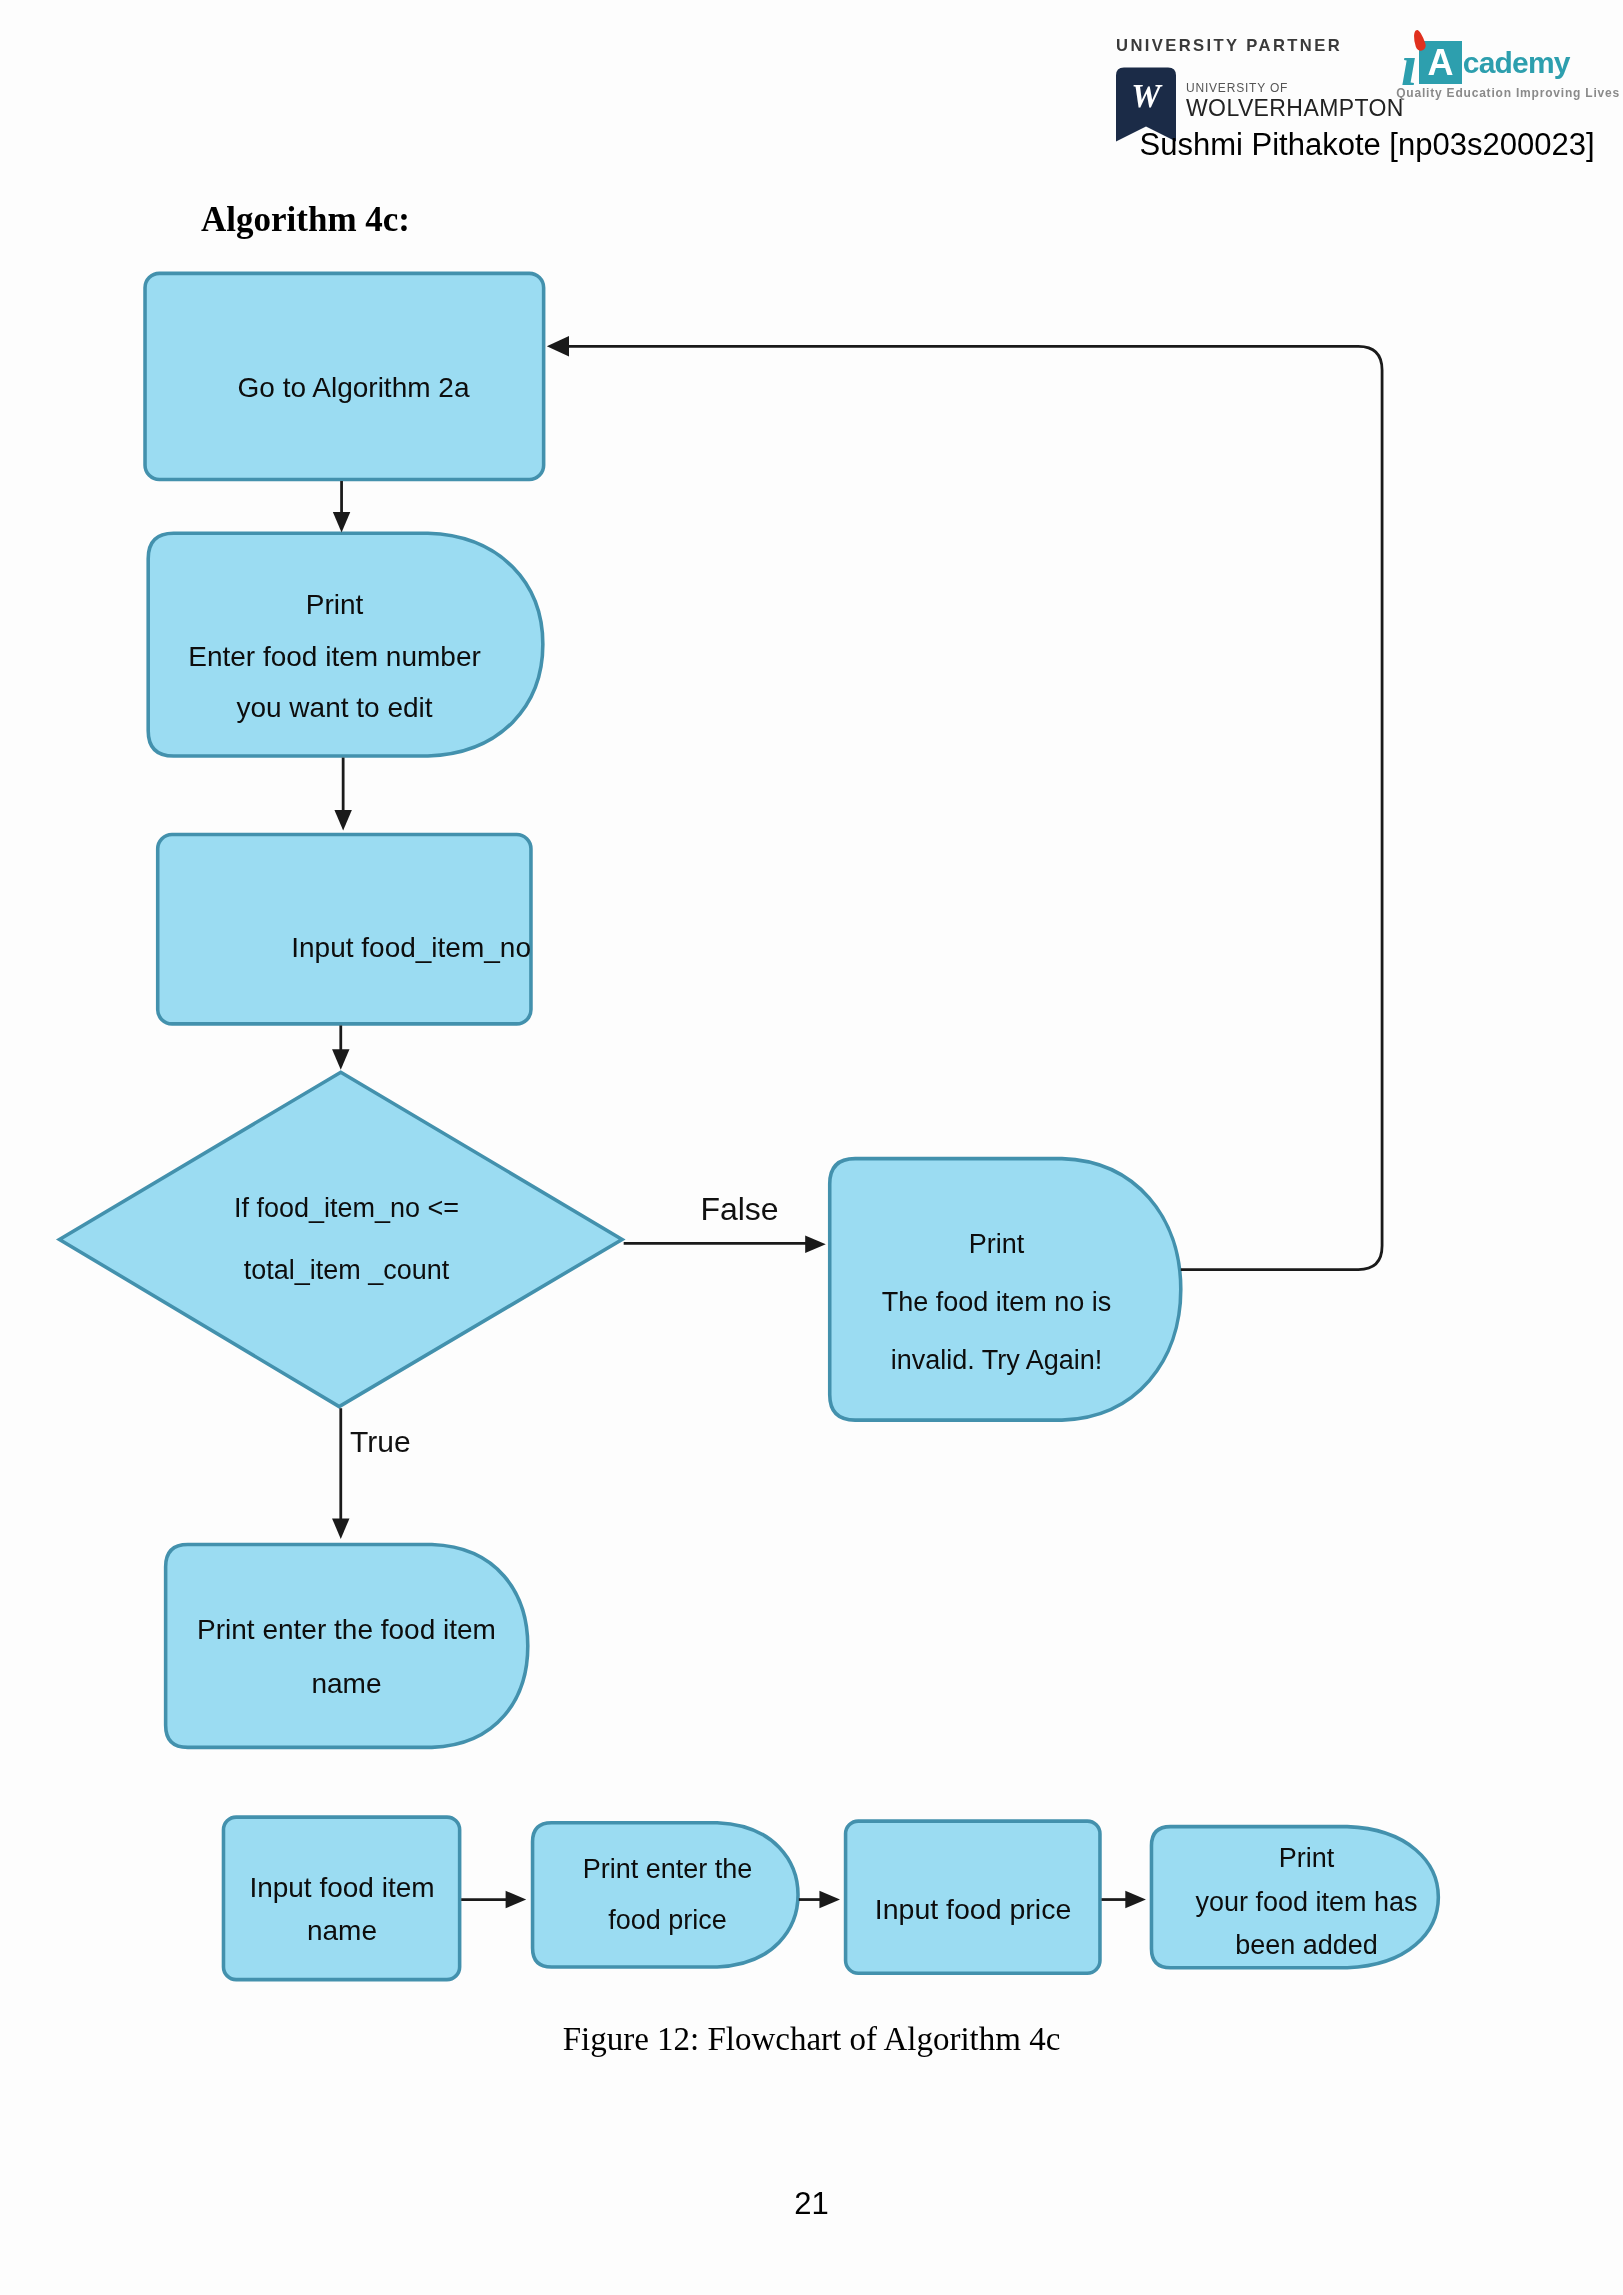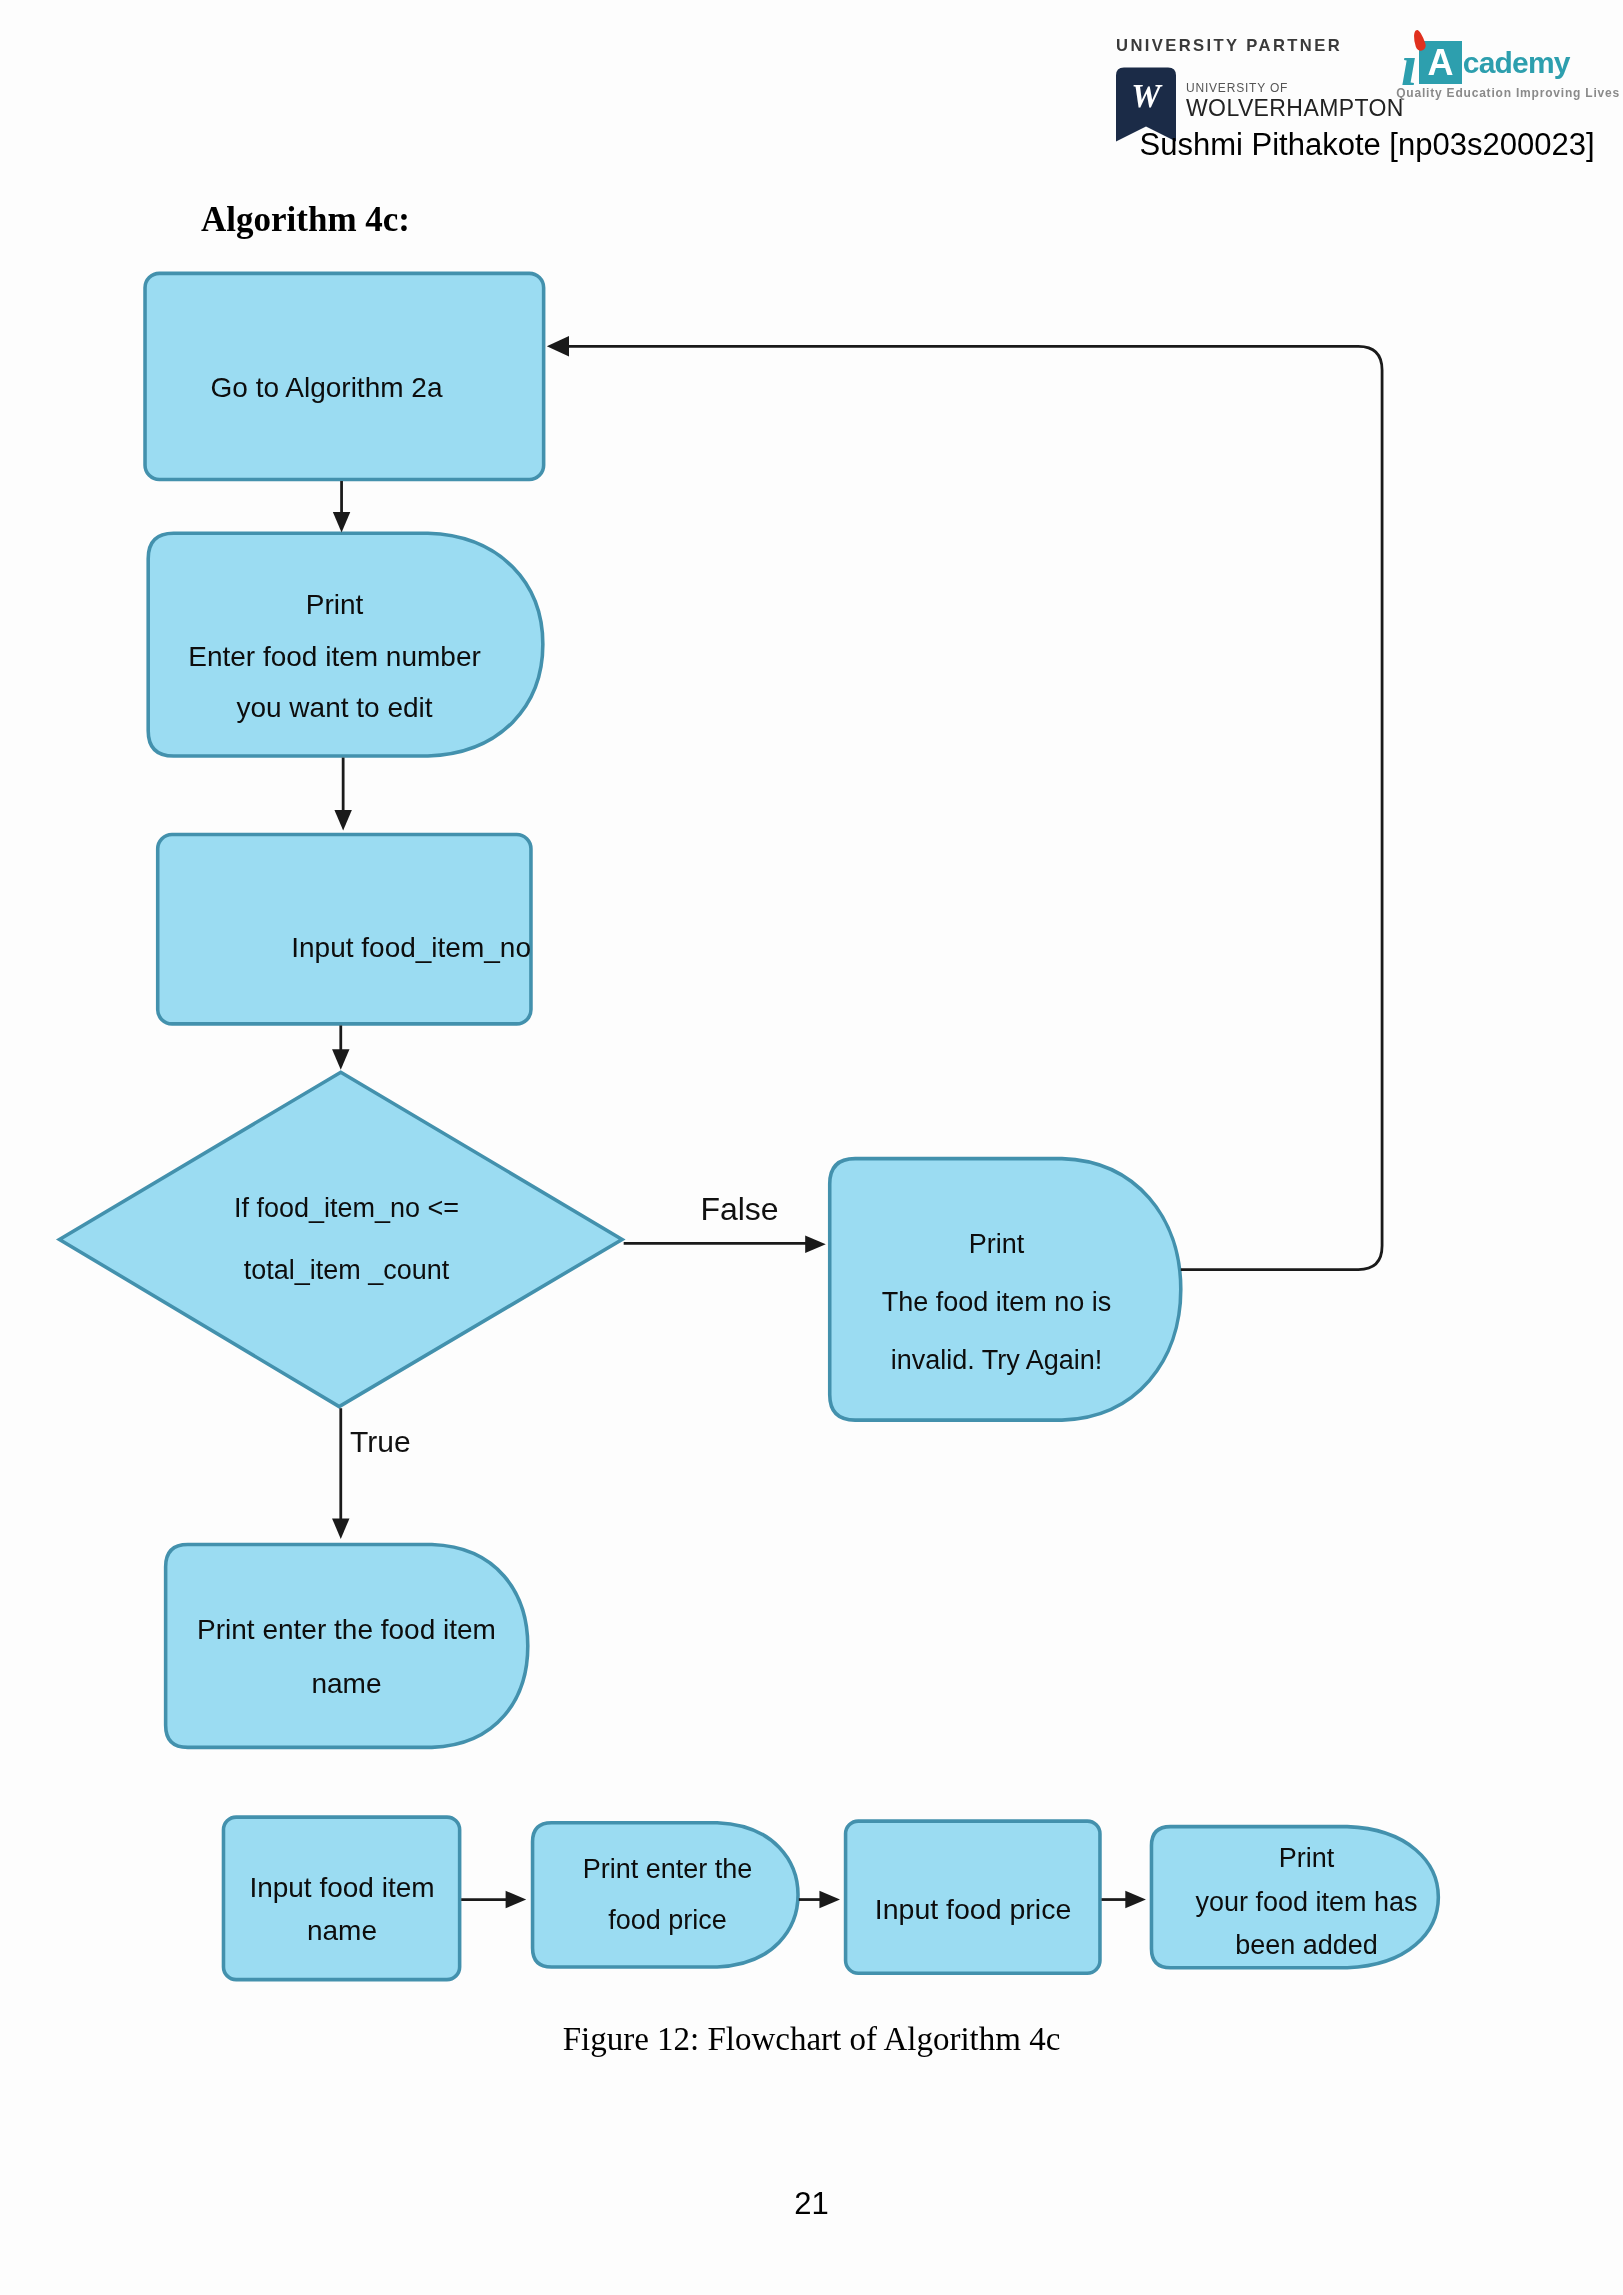--- a/index.html
+++ b/index.html
@@ -165,21 +165,21 @@
     <path class="edge" d="M582,2397 H640"></path>
     <polygon class="head" points="664,2397 638,2386 638,2408"></polygon>
 
     <path class="edge" d="M1008,2397 H1036"></path>
     <polygon class="head" points="1060,2397 1034,2386 1034,2408"></polygon>
 
     <path class="edge" d="M1390,2397 H1422"></path>
     <polygon class="head" points="1446,2397 1420,2386 1420,2408"></polygon>
   </svg>
 
-  <div class="lbl" style="left:127px;top:273px;width:399px;height:206px;padding-top:24px;box-sizing:border-box;">
+  <div class="lbl" style="left:154px;top:273px;width:399px;height:206px;padding-top:24px;box-sizing:border-box;">
     <div>Go to Algorithm 2a</div>
   </div>
 
   <div class="lbl" style="left:148px;top:533px;width:373px;height:223px;padding-top:24px;box-sizing:border-box;">
     <div>Print</div>
     <div>Enter food item number</div>
     <div>you want to edit</div>
   </div>
 
   <div class="lbl" style="left:158px;top:835px;width:373px;height:189px;padding-top:36px;box-sizing:border-box;align-items:flex-end;">

